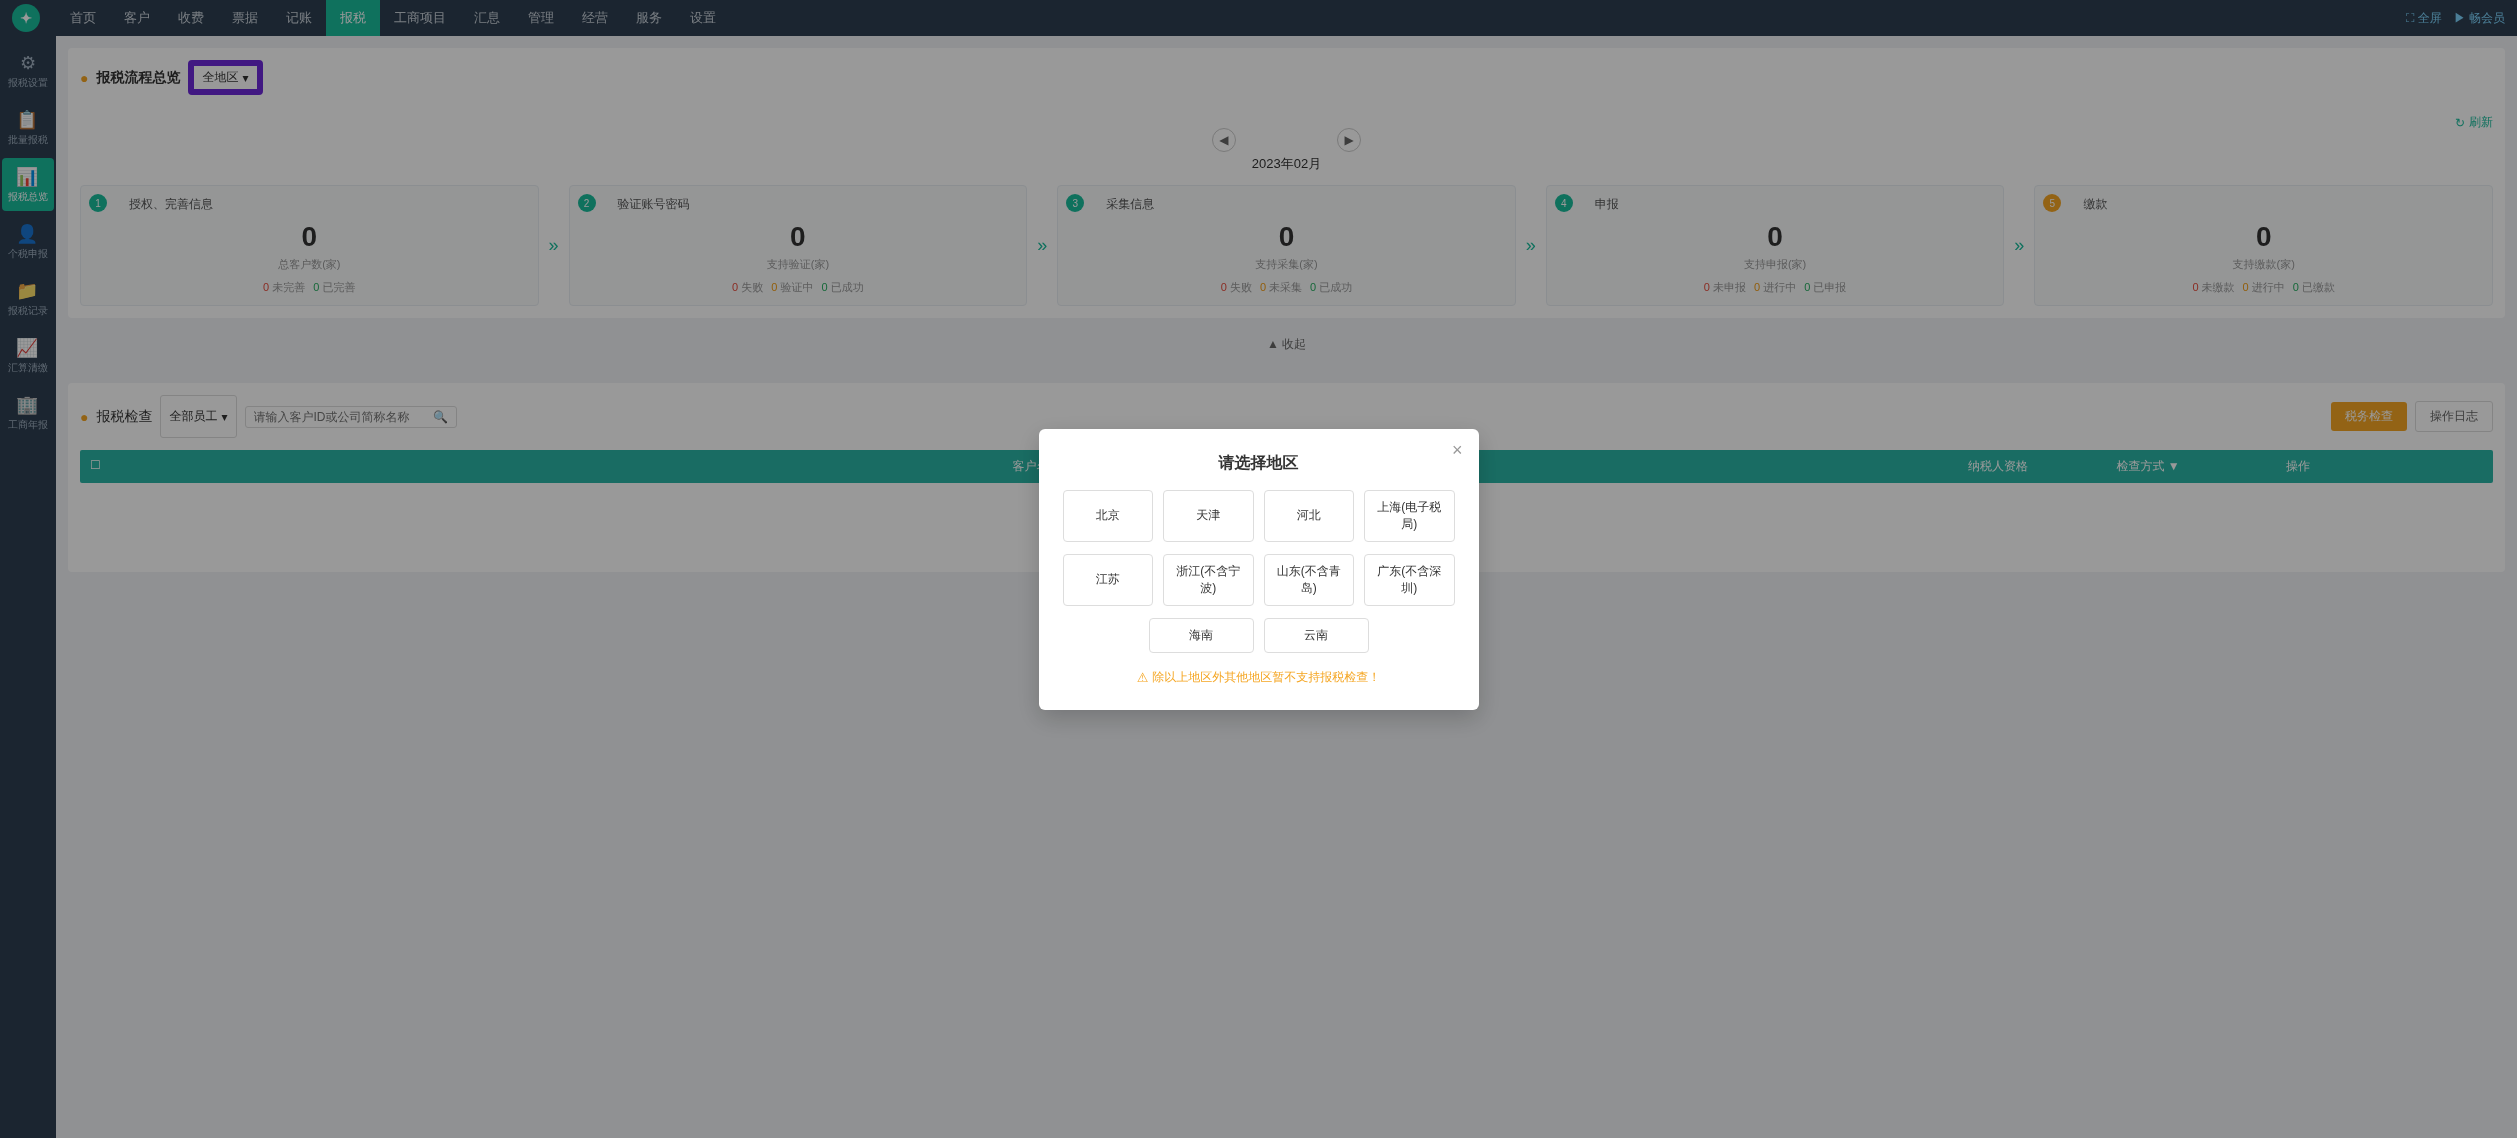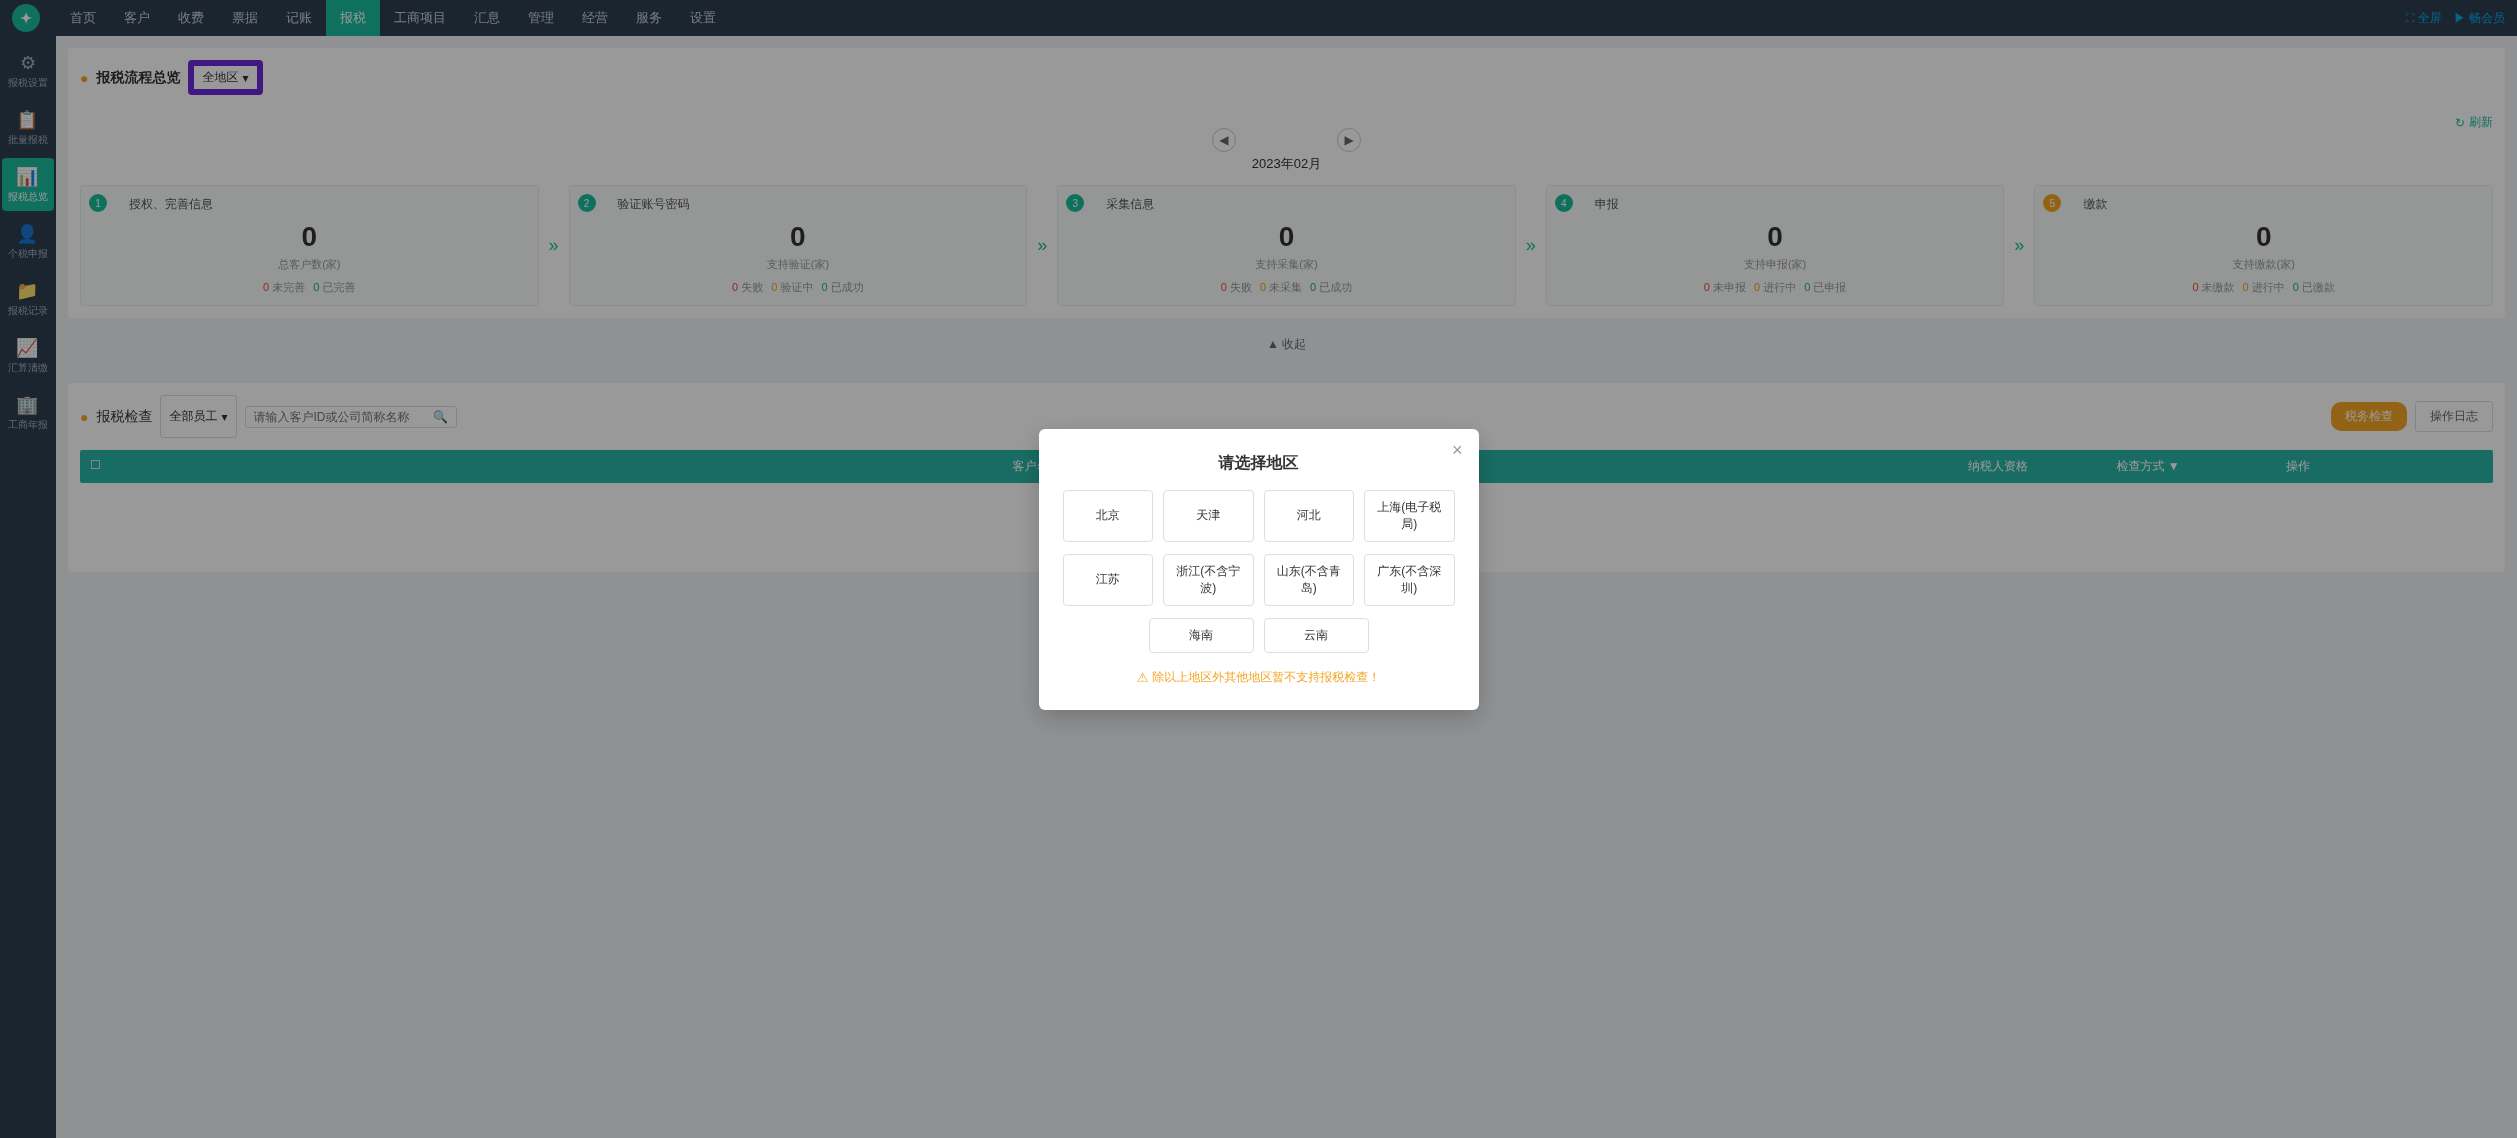--- a/index.html
+++ b/index.html
@@ -30,21 +30,21 @@
       color: #c8d0d8;
       padding: 0 14px;
       height: 36px;
       display: flex; align-items: center;
       cursor: pointer;
       font-size: 13px;
     }
     .top-nav-item.active { background: #1abc9c; color: white; }
     .top-nav-right {
       display: flex; gap: 12px;
-      color: #0ea5e9; font-size: 12px;
+      color: #7dd3fc; font-size: 12px;
     }
     .top-nav-right span { cursor: pointer; }
 
     
     .main-layout {
       display: flex;
       height: calc(100vh - 36px);
     }
 
     
@@ -219,21 +219,21 @@
       border: 1px solid #ddd; border-radius: 3px;
       padding: 3px 8px;
       font-size: 12px; color: #999;
     }
     .check-right {
       display: flex; gap: 8px; align-items: center;
     }
     .btn-primary {
       background: #f5a623; color: white;
       border: none; padding: 6px 14px;
-      border-radius: 10px; cursor: pointer;
+      border-radius: 3px; cursor: pointer;
       font-size: 12px;
     }
     .btn-outline {
       background: white; color: #666;
       border: 1px solid #ddd; padding: 6px 14px;
       border-radius: 3px; cursor: pointer;
       font-size: 12px;
     }
 
     .table-header {

